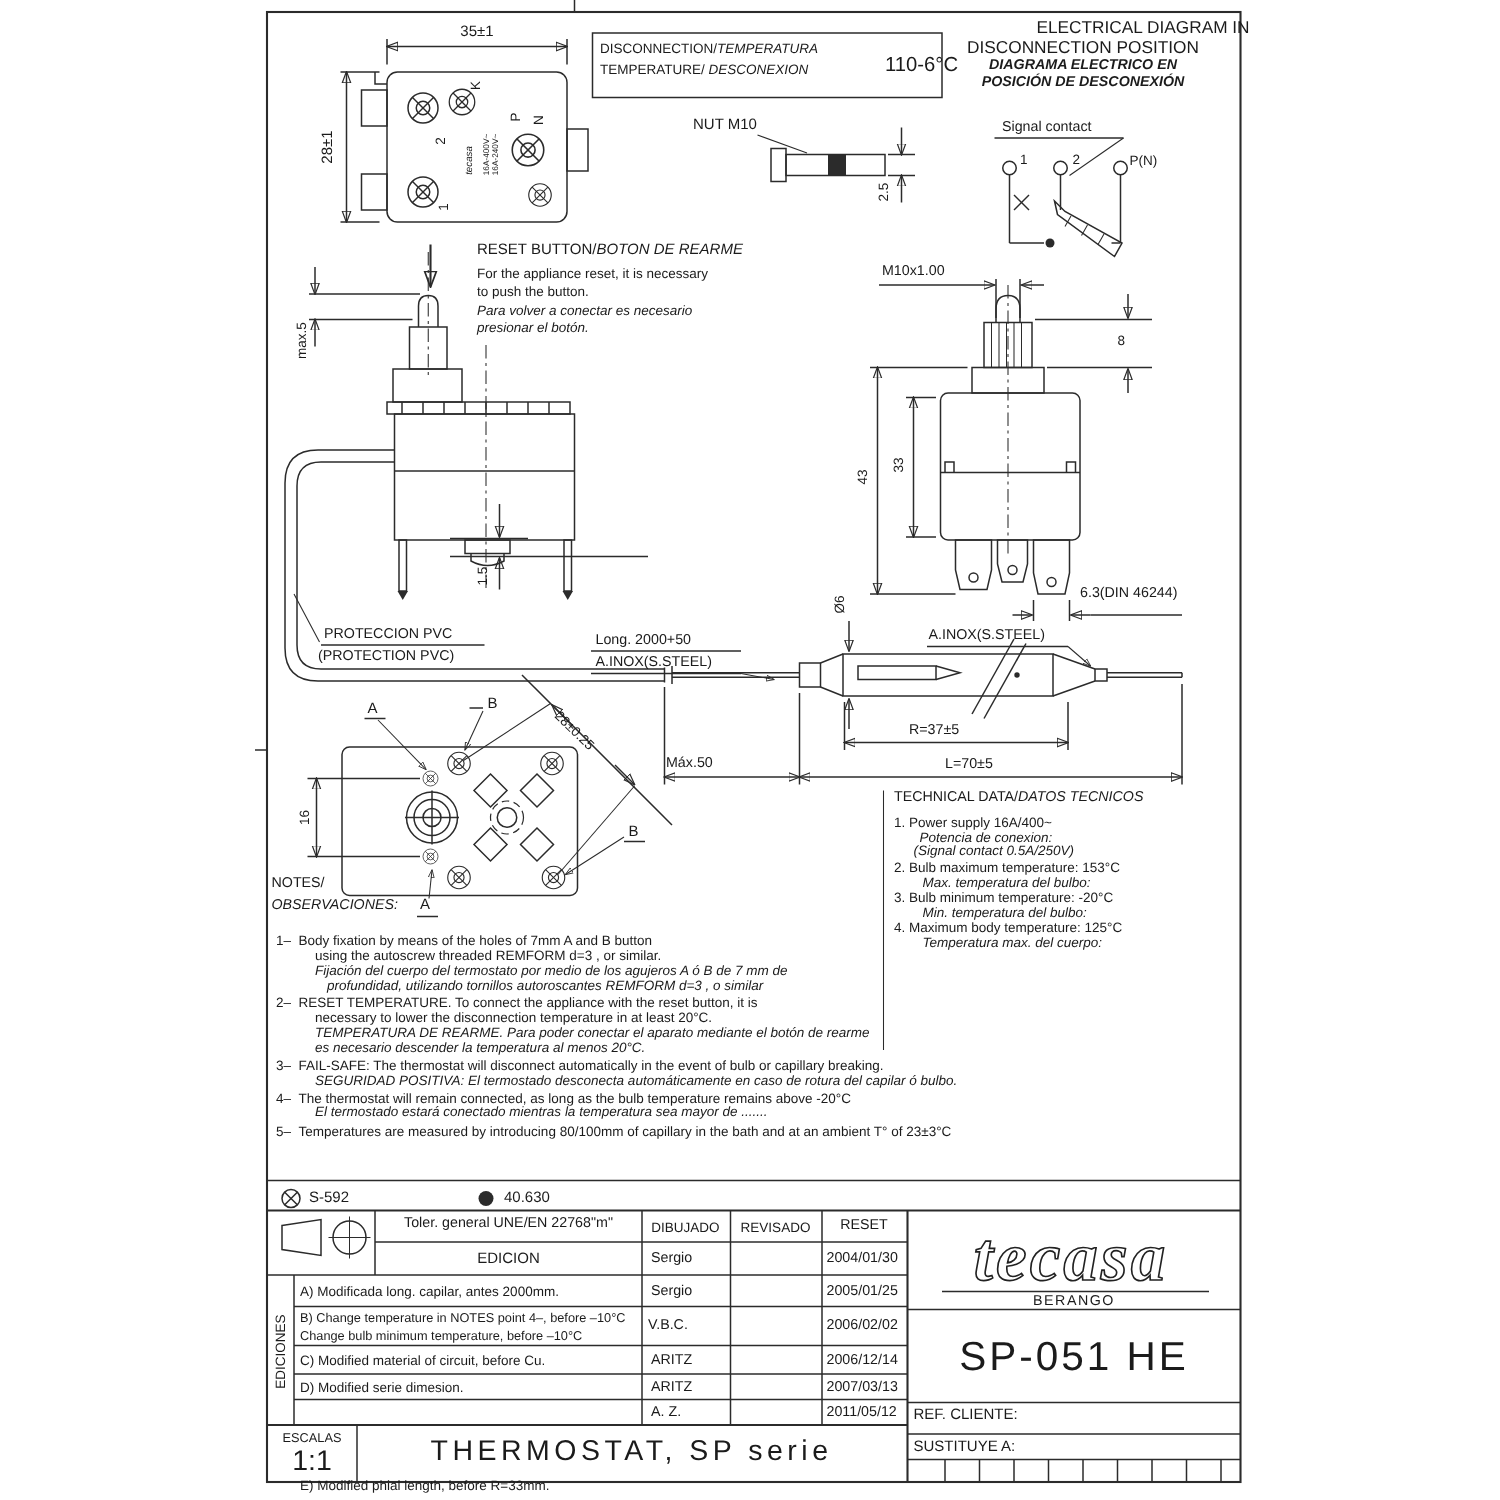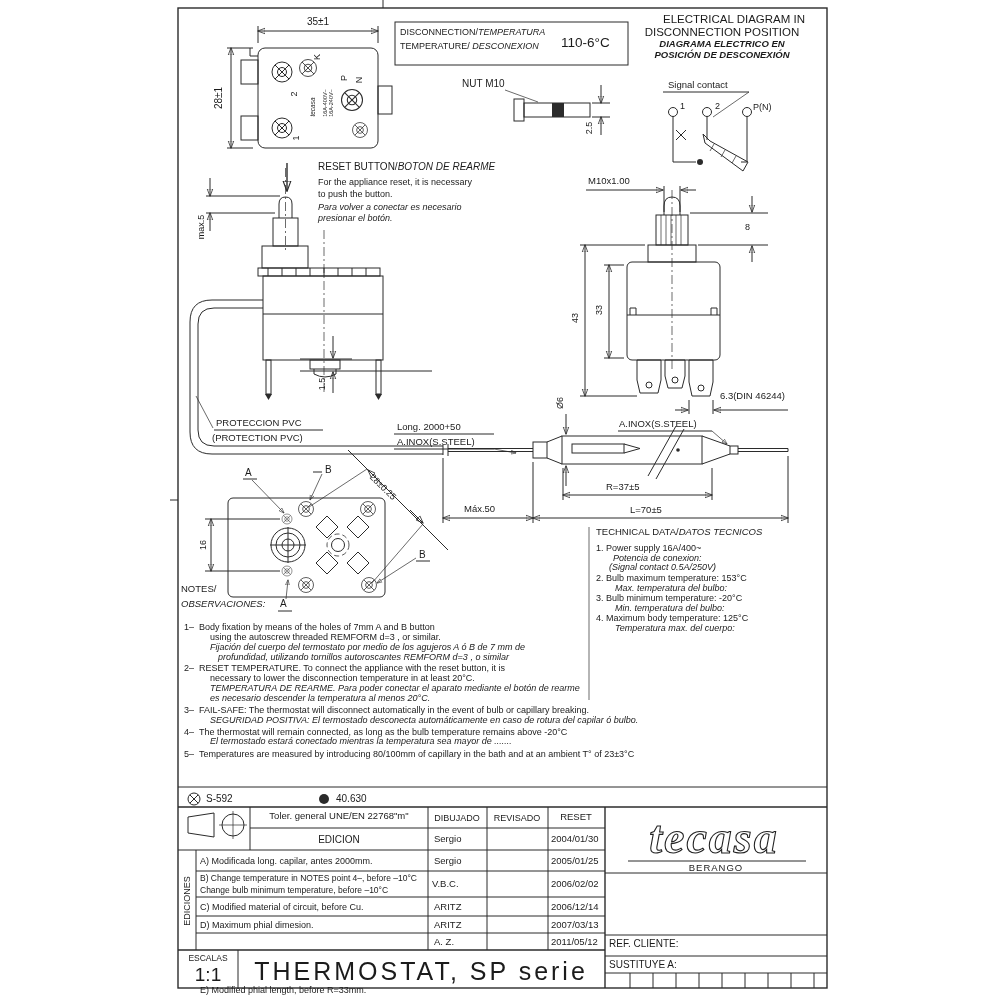--- a/index.html
+++ b/index.html
@@ -15,21 +15,21 @@
   #lw .ae{marker-end:url(#arr)}
   #lw text{stroke:#222;fill:none;stroke-width:1.1;font-family:"Liberation Serif","DejaVu Serif",serif;font-style:italic;font-weight:bold;font-size:46px;letter-spacing:2px;text-anchor:middle}
   .t{position:absolute;white-space:nowrap;font-family:"Liberation Sans","DejaVu Sans",sans-serif;font-size:10px;color:#1b1b1b;line-height:1.12}
   .i{font-style:italic}
   .b{font-weight:bold}
   .ctr{transform:translateX(-50%)}
   .rot{transform:translate(-50%,-50%) rotate(-90deg)}
   .d45{transform:translate(-50%,-50%) rotate(44deg)}
   .s5{font-size:5.5px}.s65{font-size:6.5px}.s85{font-size:8.5px}.s9{font-size:9px}
   .s95{font-size:9.5px}.s11{font-size:11.5px}.s13{font-size:13.5px}.s14{font-size:19px}
-  .s19{font-size:25px;letter-spacing:3px}.s26{font-size:27px;letter-spacing:2px}
+  .s19{font-size:19px;letter-spacing:3px}.s26{font-size:27px;letter-spacing:2px}
   .ls1{letter-spacing:1px}
 </style>
 </head>
 <body>
 
 <div id="page">
 
 <svg id="lw" width="1000" height="1000" viewBox="0 0 1000 1000">
   <defs>
     <marker id="arr" viewBox="0 0 10 10" refX="9" refY="5" markerWidth="8" markerHeight="8" orient="auto-start-reverse">
@@ -299,23 +299,23 @@
   <span style="display:block">16A-240V~</span>
 </div>
 <div class="t rot s65 i" style="left:313px;top:107px">tecasa</div>
 
 <div class="t s9" style="left:400px;top:27px">
   <span>DISCONNECTION/</span><span class="i">TEMPERATURA</span>
 </div>
 <div class="t s9" style="left:400px;top:41px">
   <span>TEMPERATURE/</span> <span class="i">DESCONEXION</span>
 </div>
-<div class="t s13" style="left:561px;top:35px">110-6°C</div>
-
-<div class="t ctr s11" style="left:734px;top:13px">ELECTRICAL DIAGRAM IN</div>
+<div class="t s13" style="left:590px;top:35px">110-6°C</div>
+
+<div class="t ctr s11" style="left:762px;top:13px">ELECTRICAL DIAGRAM IN</div>
 <div class="t ctr s11" style="left:722px;top:26px">DISCONNECTION POSITION</div>
 <div class="t ctr s95 i b" style="left:722px;top:39px">DIAGRAMA ELECTRICO EN</div>
 <div class="t ctr s95 i b" style="left:722px;top:50px">POSICIÓN DE DESCONEXIÓN</div>
 <div class="t s95" style="left:668px;top:80px">Signal contact</div>
 <div class="t s9" style="left:680px;top:101px">1</div>
 <div class="t s9" style="left:715px;top:101px">2</div>
 <div class="t s9" style="left:753px;top:102px">P(N)</div>
 
 <div class="t" style="left:462px;top:78px">NUT M10</div>
 <div class="t rot s9" style="left:589px;top:128px">2.5</div>
@@ -336,21 +336,21 @@
 <div class="t s9" style="left:745px;top:222px">8</div>
 <div class="t rot s9" style="left:575px;top:318px">43</div>
 <div class="t rot s9" style="left:599px;top:310px">33</div>
 <div class="t rot s9" style="left:560px;top:403px">Ø6</div>
 <div class="t s95" style="left:720px;top:391px">6.3(DIN 46244)</div>
 <div class="t s95" style="left:619px;top:419px">A.INOX(S.STEEL)</div>
 
 <div class="t s95" style="left:397px;top:422px">Long. 2000+50</div>
 <div class="t s95" style="left:397px;top:437px">A.INOX(S.STEEL)</div>
 <div class="t d45 s9" style="left:383px;top:487px">28±0.25</div>
-<div class="t s95" style="left:464px;top:504px">Máx.50</div>
+<div class="t s95" style="left:444px;top:504px">Máx.50</div>
 <div class="t s95" style="left:606px;top:482px">R=37±5</div>
 <div class="t s95" style="left:630px;top:505px">L=70±5</div>
 
 <div class="t" style="left:245px;top:467px">A</div>
 <div class="t" style="left:325px;top:464px">B</div>
 <div class="t" style="left:419px;top:549px">B</div>
 <div class="t" style="left:280px;top:598px">A</div>
 <div class="t rot s9" style="left:203px;top:545px">16</div>
 
 <div class="t s95" style="left:181px;top:584px">NOTES/</div>
@@ -407,29 +407,30 @@
 
 <div class="t s85" style="left:200px;top:874px">B) Change temperature in NOTES point 4–, before –10°C</div>
 <div class="t s85" style="left:200px;top:886px">Change bulb minimum temperature, before –10°C</div>
 <div class="t s95" style="left:432px;top:879px">V.B.C.</div>
 <div class="t s95" style="left:551px;top:879px">2006/02/02</div>
 
 <div class="t s9" style="left:200px;top:902px">C) Modified material of circuit, before Cu.</div>
 <div class="t s95" style="left:434px;top:902px">ARITZ</div>
 <div class="t s95" style="left:551px;top:902px">2006/12/14</div>
 
-<div class="t s9" style="left:200px;top:920px">D) Maximum phial dimesion.</div>
+<div class="t s9" style="left:200px;top:920px">D) Modified serie dimesion.</div>
 <div class="t s95" style="left:434px;top:920px">ARITZ</div>
 <div class="t s95" style="left:551px;top:920px">2007/03/13</div>
 
 <div class="t s9" style="left:200px;top:985px">E) Modified phial length, before R=33mm.</div>
 <div class="t s95" style="left:434px;top:937px">A. Z.</div>
 <div class="t s95" style="left:551px;top:937px">2011/05/12</div>
 
 <div class="t ctr s85" style="left:208px;top:954px">ESCALAS</div>
 <div class="t ctr s14" style="left:208px;top:964px">1:1</div>
 <div class="t ctr s19" style="left:421px;top:957px">THERMOSTAT, SP serie</div>
 
 <div class="t ctr s95 ls1" style="left:716px;top:863px">BERANGO</div>
+<div class="t ctr s26" style="left:716px;top:889px">SP-051 HE</div>
 <div class="t" style="left:609px;top:938px">REF. CLIENTE:</div>
 <div class="t" style="left:609px;top:959px">SUSTITUYE A:</div>
 
 </div>
 
 </body></html>

